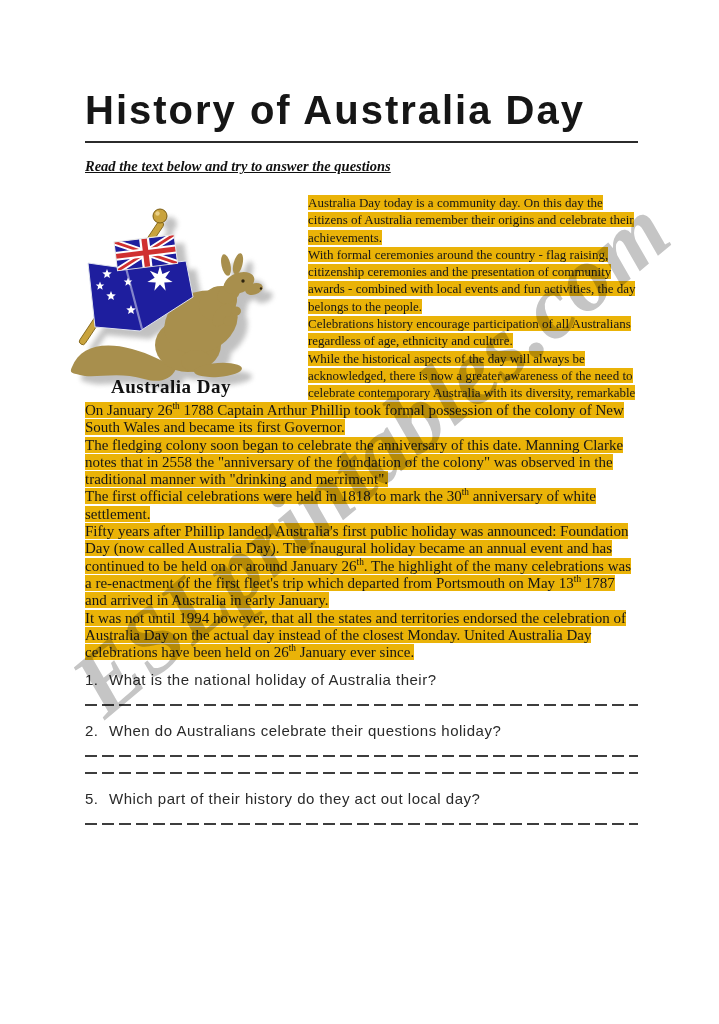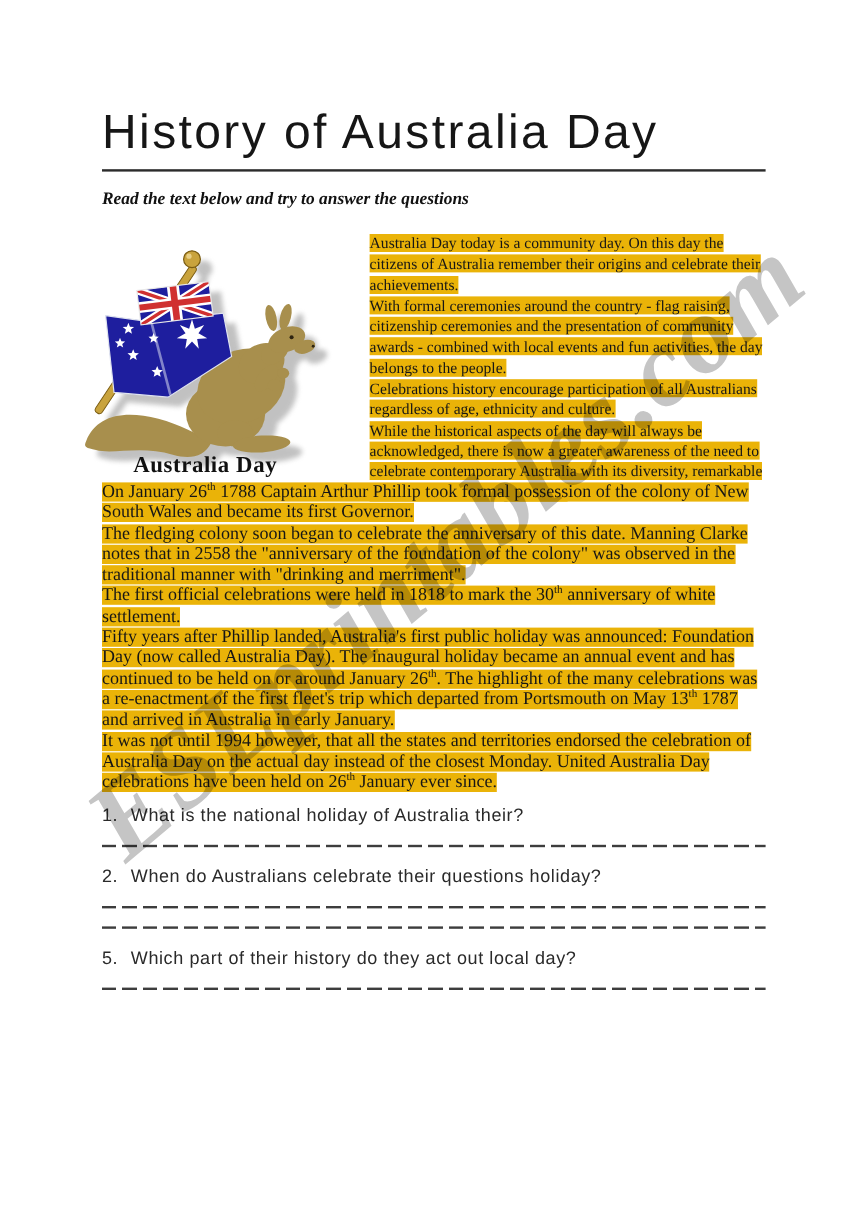--- a/index.html
+++ b/index.html
@@ -7,31 +7,31 @@
     width:719px;height:1024px;position:relative;overflow:hidden;
     background:#ffffff;
     font-family:"Liberation Serif", serif;
     color:#1c1c1c;
   }
 
   
   .page-title{
     position:absolute;left:85px;top:88px;width:560px;
     font-family:"Liberation Sans", sans-serif;
-    font-size:40px;letter-spacing:2px;font-weight:400;color:#161616;
+    font-size:40px;letter-spacing:2px;font-weight:700;color:#161616;
     white-space:nowrap;
   }
   .title-rule{position:absolute;left:85px;top:141px;width:553px;height:2px;background:#2b2b2b;}
 
   
   .instruction{
     position:absolute;left:85px;top:158px;width:553px;
     font-family:"Liberation Serif", serif;
     font-size:14.5px;font-weight:bold;font-style:italic;
-    color:#111;
+    text-decoration:underline;color:#111;
   }
 
   
   .illustration{position:absolute;left:66px;top:197px;width:228px;height:202px;}
 
   
   .intro-col{
     position:absolute;left:308px;top:194px;width:332px;
     font-size:13px;line-height:17.3px;color:#161616;
   }

